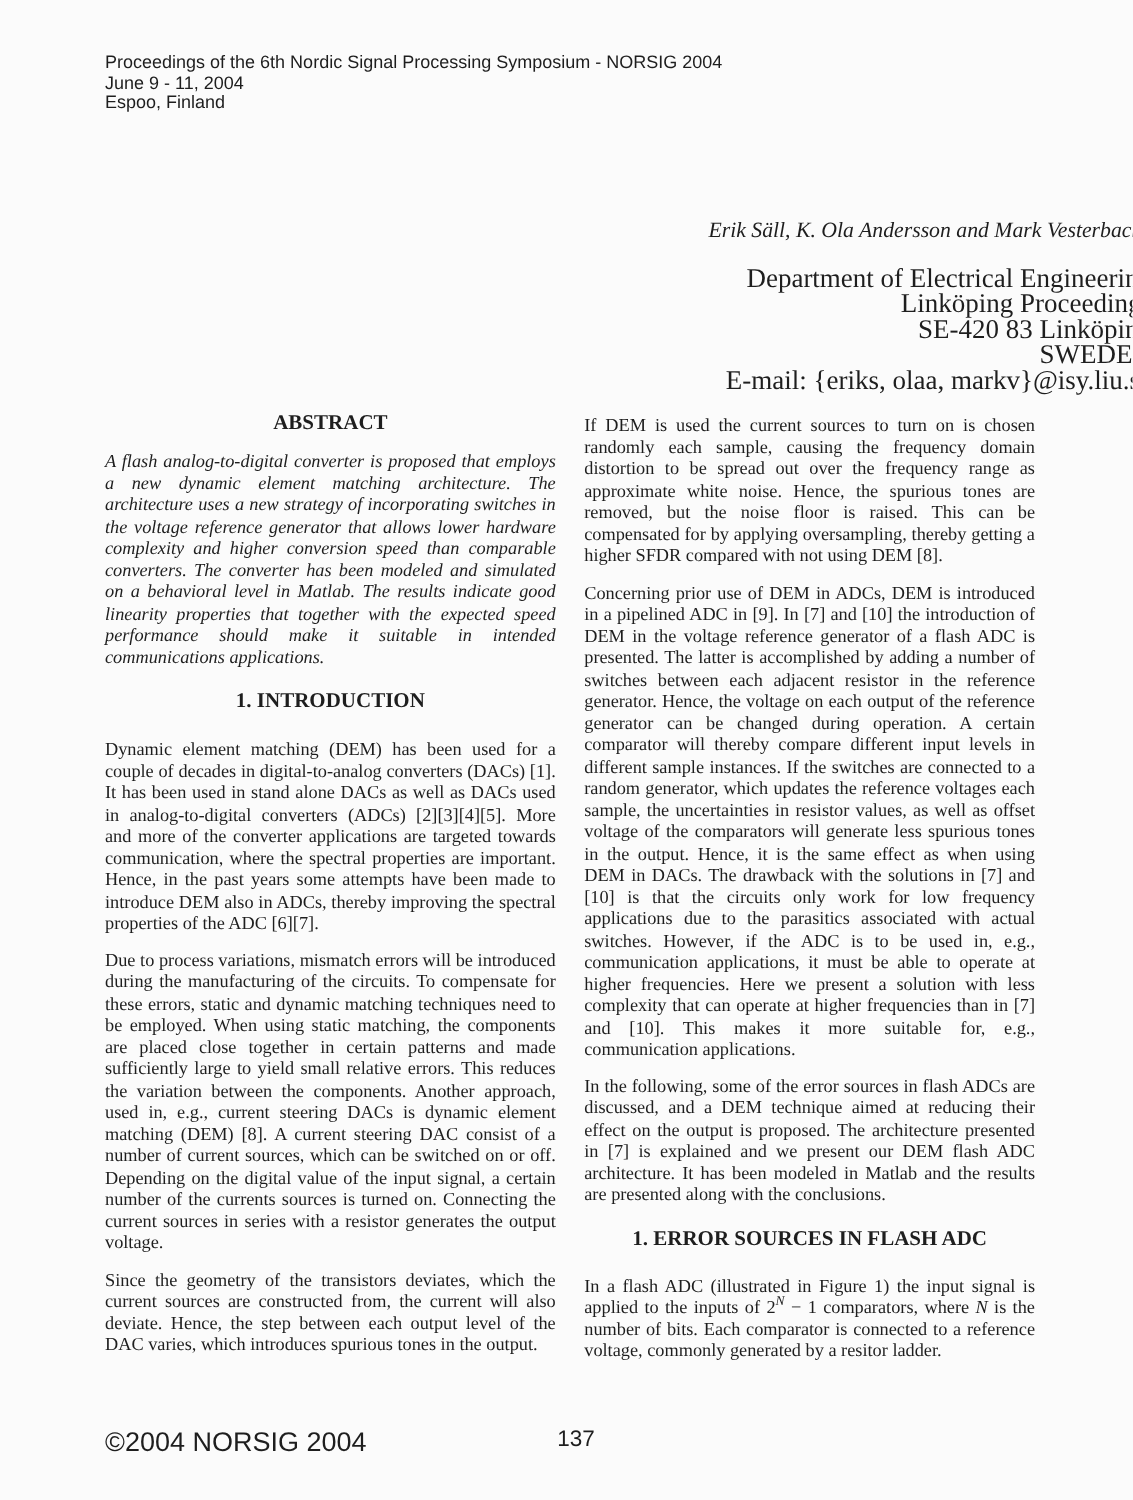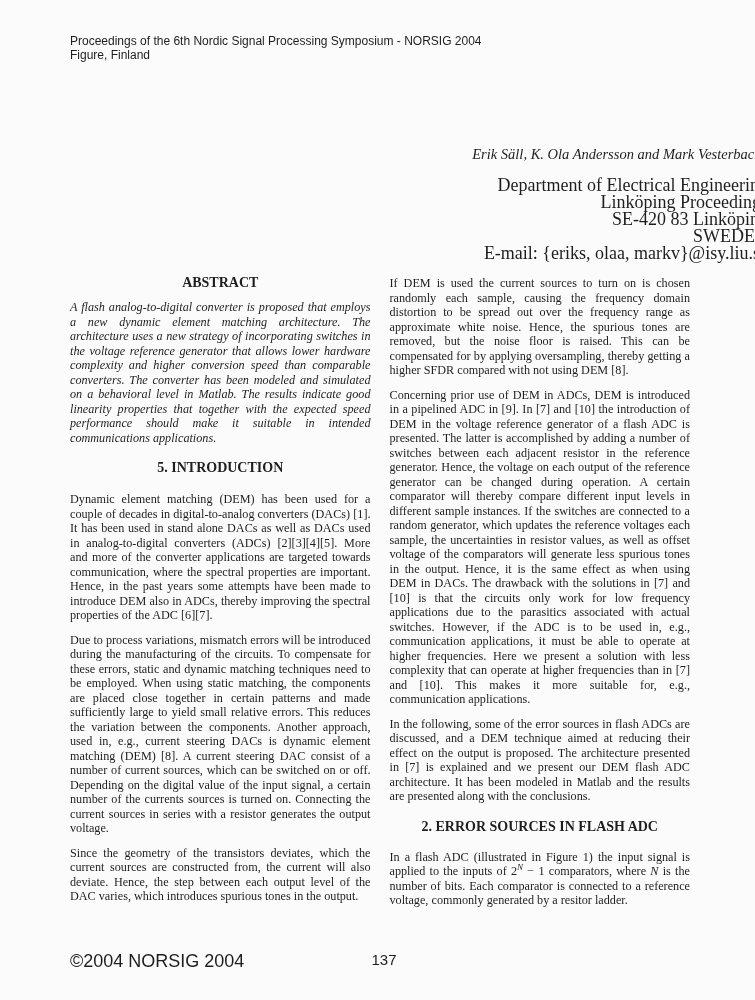--- a/index.html
+++ b/index.html
@@ -78,50 +78,51 @@
     font-size:15px;
   }
 </style>
 </head>
 <body>
 
 <div class="sheet">
 
   <div class="conf-header">
     <div>Proceedings of the 6th Nordic Signal Processing Symposium - NORSIG 2004</div>
-    <div>Figure, Finland</div>
+    <div>June 9 - 11, 2004</div>
+    <div>Espoo, Finland</div>
   </div>
 
 
   <div class="authors">Erik Säll, K. Ola Andersson and Mark Vesterbacka</div>
 
   <div class="affiliation">
     <div>Department of Electrical Engineering</div>
     <div>Linköping Proceedings</div>
     <div>SE-420 83 Linköping</div>
     <div>SWEDEN</div>
     <div>E-mail: {eriks, olaa, markv}@isy.liu.se</div>
   </div>
 
   <div class="columns">
 
     <div class="col">
       <h2 class="sec-heading">ABSTRACT</h2>
       <p class="abstract-body">A flash analog-to-digital converter is proposed that employs a new dynamic element matching architecture. The architecture uses a new strategy of incorporating switches in the voltage reference generator that allows lower hardware complexity and higher conversion speed than comparable converters. The converter has been modeled and simulated on a behavioral level in Matlab. The results indicate good linearity properties that together with the expected speed performance should make it suitable in intended communications applications.</p>
-      <h2 class="sec-heading intro-heading">5. INTRODUCTION</h2>
+      <h2 class="sec-heading intro-heading">1. INTRODUCTION</h2>
       <p>Dynamic element matching (DEM) has been used for a couple of decades in digital-to-analog converters (DACs) [1]. It has been used in stand alone DACs as well as DACs used in analog-to-digital converters (ADCs) [2][3][4][5]. More and more of the converter applications are targeted towards communication, where the spectral properties are important. Hence, in the past years some attempts have been made to introduce DEM also in ADCs, thereby improving the spectral properties of the ADC [6][7].</p>
       <p>Due to process variations, mismatch errors will be introduced during the manufacturing of the circuits. To compensate for these errors, static and dynamic matching techniques need to be employed. When using static matching, the components are placed close together in certain patterns and made sufficiently large to yield small relative errors. This reduces the variation between the components. Another approach, used in, e.g., current steering DACs is dynamic element matching (DEM) [8]. A current steering DAC consist of a number of current sources, which can be switched on or off. Depending on the digital value of the input signal, a certain number of the currents sources is turned on. Connecting the current sources in series with a resistor generates the output voltage.</p>
       <p>Since the geometry of the transistors deviates, which the current sources are constructed from, the current will also deviate. Hence, the step between each output level of the DAC varies, which introduces spurious tones in the output.</p>
     </div>
 
     <div class="col">
       <p>If DEM is used the current sources to turn on is chosen randomly each sample, causing the frequency domain distortion to be spread out over the frequency range as approximate white noise. Hence, the spurious tones are removed, but the noise floor is raised. This can be compensated for by applying oversampling, thereby getting a higher SFDR compared with not using DEM [8].</p>
       <p>Concerning prior use of DEM in ADCs, DEM is introduced in a pipelined ADC in [9]. In [7] and [10] the introduction of DEM in the voltage reference generator of a flash ADC is presented. The latter is accomplished by adding a number of switches between each adjacent resistor in the reference generator. Hence, the voltage on each output of the reference generator can be changed during operation. A certain comparator will thereby compare different input levels in different sample instances. If the switches are connected to a random generator, which updates the reference voltages each sample, the uncertainties in resistor values, as well as offset voltage of the comparators will generate less spurious tones in the output. Hence, it is the same effect as when using DEM in DACs. The drawback with the solutions in [7] and [10] is that the circuits only work for low frequency applications due to the parasitics associated with actual switches. However, if the ADC is to be used in, e.g., communication applications, it must be able to operate at higher frequencies. Here we present a solution with less complexity that can operate at higher frequencies than in [7] and [10]. This makes it more suitable for, e.g., communication applications.</p>
       <p>In the following, some of the error sources in flash ADCs are discussed, and a DEM technique aimed at reducing their effect on the output is proposed. The architecture presented in [7] is explained and we present our DEM flash ADC architecture. It has been modeled in Matlab and the results are presented along with the conclusions.</p>
-      <h2 class="sec-heading error-heading">2. ERROR SOURCES IN FLASH ADC</h2>
+      <h2 class="sec-heading error-heading">1. ERROR SOURCES IN FLASH ADC</h2>
       <p>
         <span>In a flash ADC (illustrated in Figure 1) the input signal is applied to the inputs of </span><span>2</span><span class="math-sup">N</span><span> − 1 comparators, where </span><span class="math-var">N</span><span> is the number of bits. Each comparator is connected to a reference voltage, commonly generated by a resitor ladder.</span>
       </p>
     </div>
 
   </div>
 
   <div class="footer-copyright">©2004 NORSIG 2004</div>
   <div class="footer-page-number">137</div>
 

